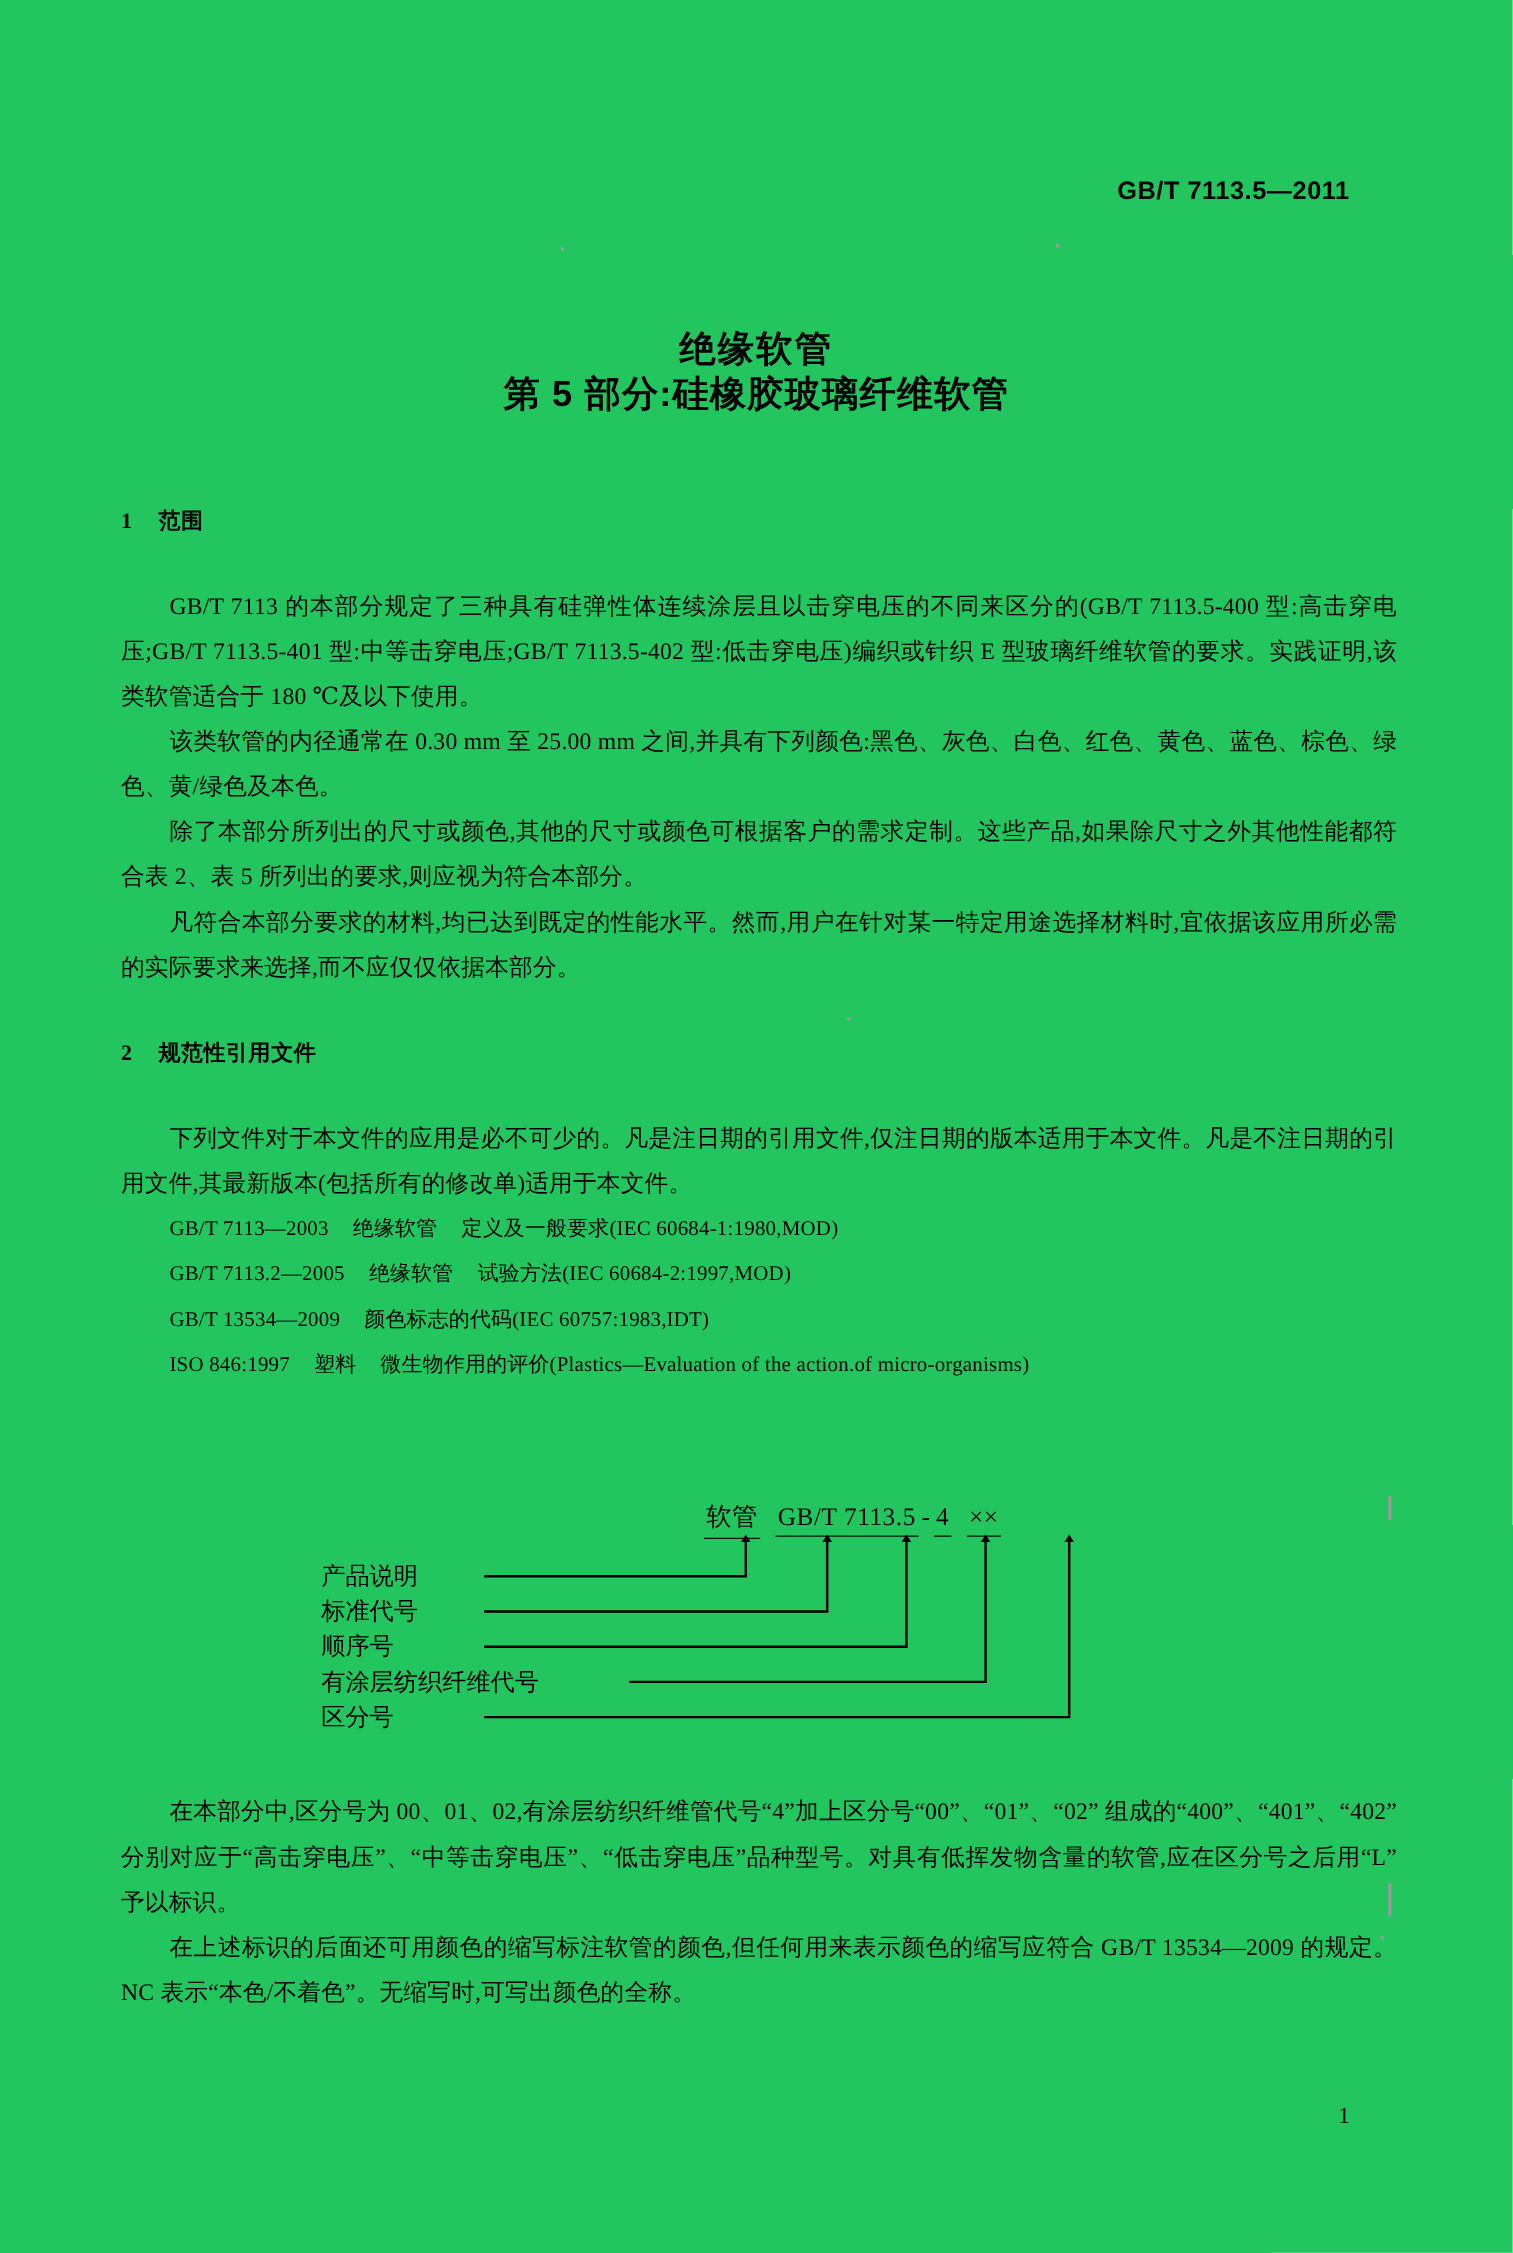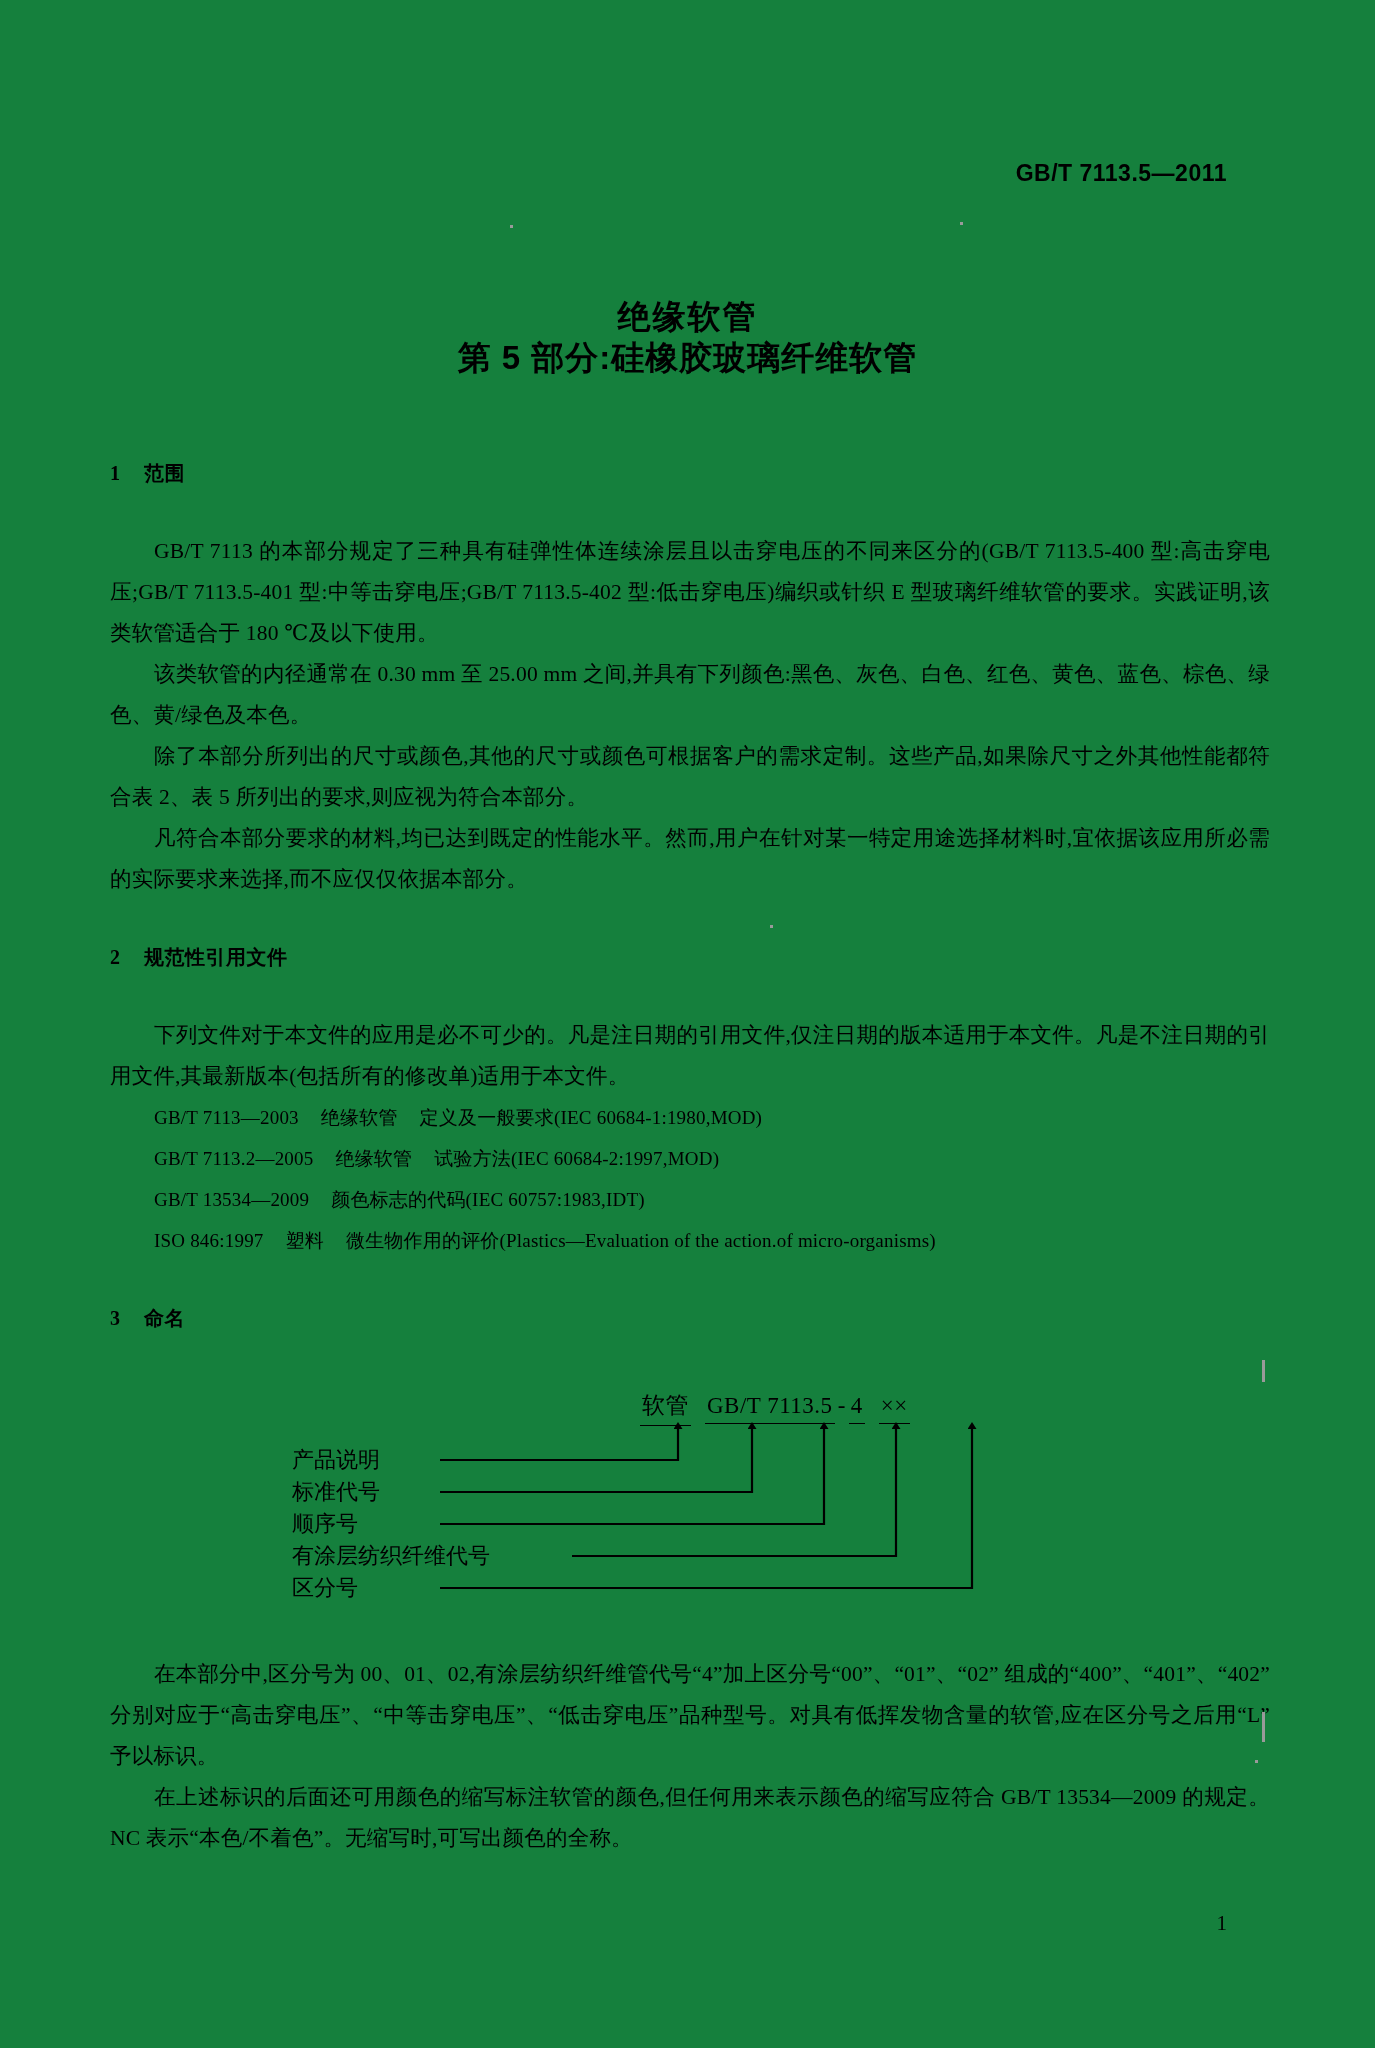--- a/index.html
+++ b/index.html
@@ -15,21 +15,21 @@
     font-family: "Liberation Serif", "DejaVu Serif", serif;
     color: #000000;
     overflow: hidden;
   }
 
   .page {
     position: absolute;
     left: 0; top: 0;
     width: 1375px;
     height: 2048px;
-    background: #15803d;
+    background: #22c55e;
   }
 
   
   .header {
     position: absolute;
     top: 160px;
     right: 148px;
     font-family: "Liberation Sans", "DejaVu Sans", sans-serif;
     font-weight: bold;
     font-size: 23px;
@@ -201,23 +201,20 @@
     </div>
     <div class="ref-line">
       <span>GB/T 13534—2009</span><span class="gap"></span><span>颜色标志的代码(IEC 60757:1983,IDT)</span>
     </div>
     <div class="ref-line">
       <span>ISO 846:1997</span><span class="gap"></span><span>塑料</span><span class="gap"></span><span>微生物作用的评价(Plastics—Evaluation of the action.of micro-organisms)</span>
     </div>
 
     <div class="spacer-sec"></div>
 
-    <div class="sec-heading">
-      <span class="num">3</span><span>命名</span>
-    </div>
     <div class="spacer-sec"></div>
 
     <div class="diagram">
 
       <div class="desig-row">
         <span class="seg">软管</span><span class="sp"></span><span class="seg">GB/T 7113.5</span><span class="dash">-</span><span class="seg">4</span><span class="sp"></span><span class="seg">××</span>
       </div>
 
       <div class="dia-labels">
         <div>产品说明</div>

